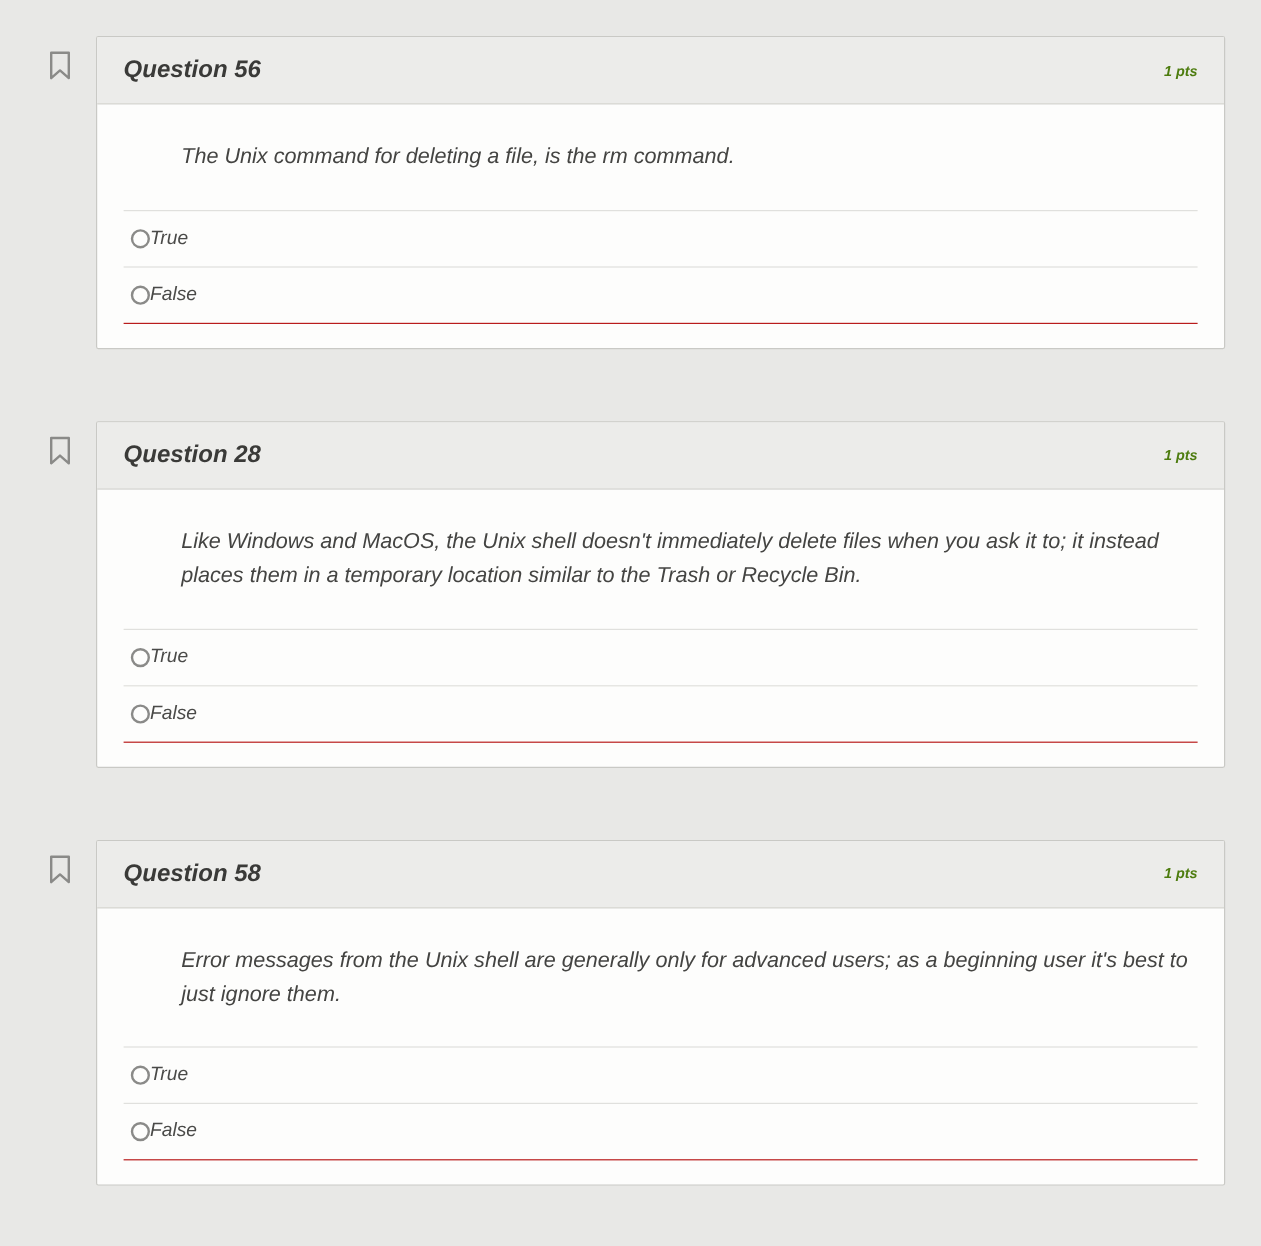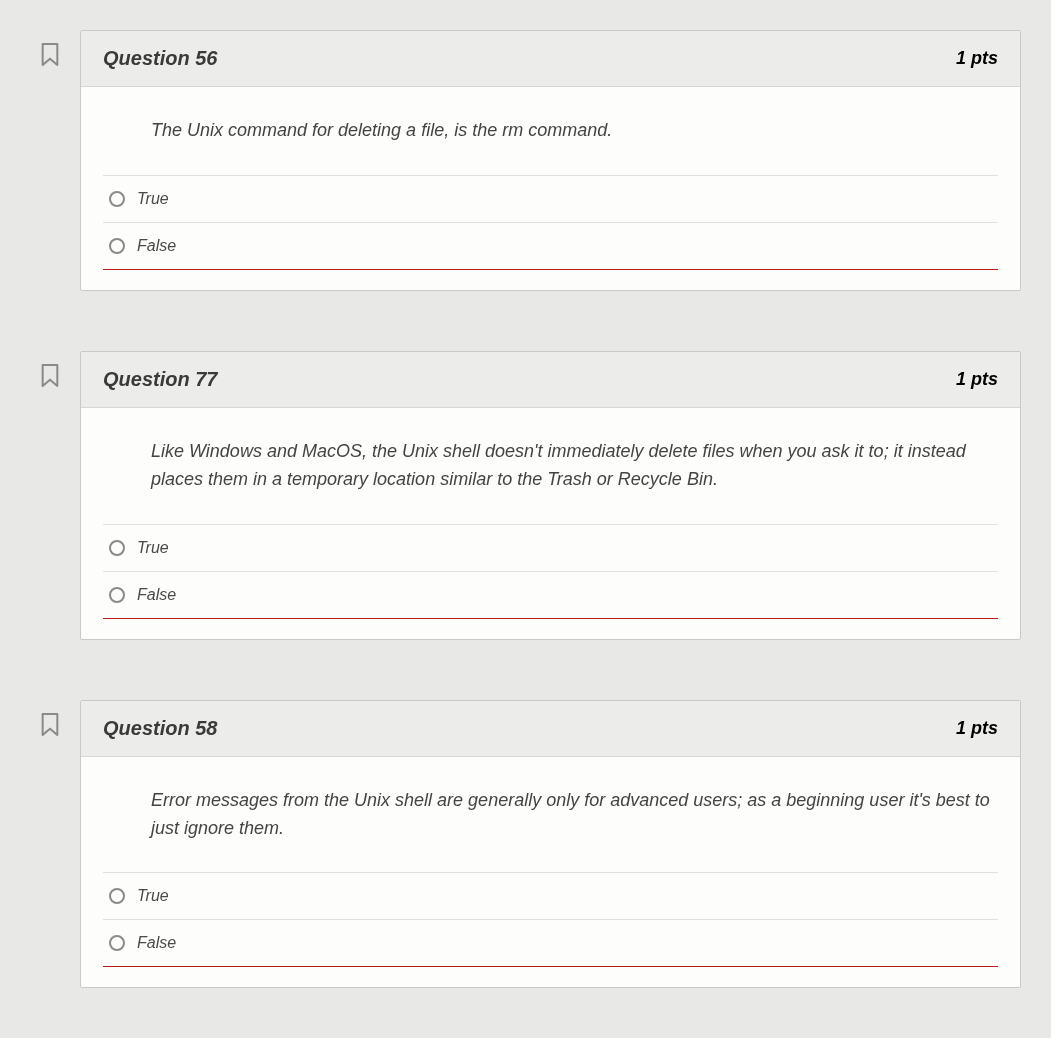--- a/index.html
+++ b/index.html
@@ -47,39 +47,38 @@
     background: #ececea;
     border-bottom: 1px solid #d6d6d2;
   }
   .q-title {
     font-weight: 700;
     font-size: 20px;
     color: #3a3a38;
   }
   .q-points {
     font-weight: 700;
-    font-size: 18px;
-    color: #000000;
+    font-size: 12px;
+    color: #4d7c0f;
   }
   .card-body {
     padding: 30px 22px 10px 22px;
   }
   .prompt {
     font-size: 18px;
     line-height: 1.55;
     color: #444442;
     margin-bottom: 30px;
     margin-left: 48px;
   }
   .option-row {
     border-top: 1px solid #e0e0dd;
     padding: 14px 6px 14px 6px;
     display: flex;
     align-items: center;
-    gap: 12px;
     cursor: pointer;
     font-size: 16px;
     color: #4a4a48;
   }
   .option-row:last-child {
     border-bottom: 1px solid #b91c1c;
     margin-bottom: 10px;
   }
   .radio {
     width: 16px;
@@ -119,21 +118,21 @@
 </div>
 
 <div class="question-block">
   <div class="bookmark-col">
     <svg class="bookmark-icon" viewBox="0 0 24 28">
       <path d="M4 2 H20 V25 L12 18 L4 25 Z"></path>
     </svg>
   </div>
   <div class="card">
     <div class="card-header">
-      <span class="q-title">Question 77</span>
+      <span class="q-title">Question 28</span>
       <span class="q-points">1 pts</span>
     </div>
     <div class="card-body">
       <div class="prompt">Like Windows and MacOS, the Unix shell doesn't immediately delete files when you ask it to; it instead places them in a temporary location similar to the Trash or Recycle Bin.</div>
       <div class="option-row">
         <span class="radio"></span>
         <span>True</span>
       </div>
       <div class="option-row">
         <span class="radio"></span>

